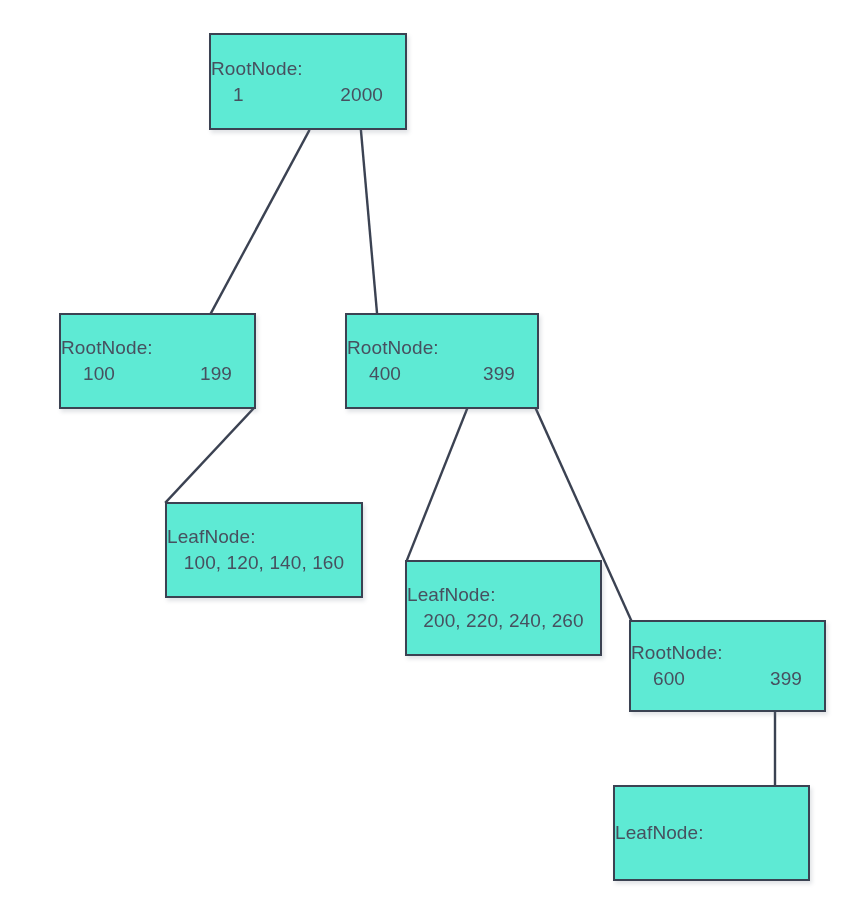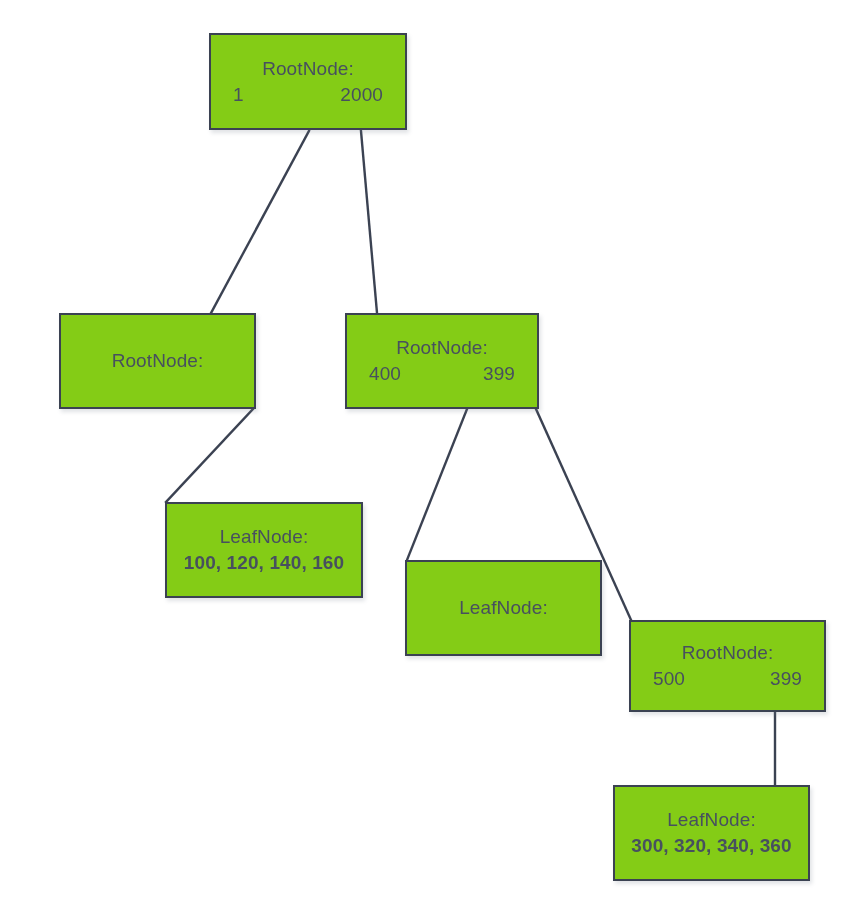--- a/index.html
+++ b/index.html
@@ -23,26 +23,25 @@
   #edge-layer {
     position: absolute;
     left: 0;
     top: 0;
     width: 842px;
     height: 910px;
   }
   .node {
     position: absolute;
     box-sizing: border-box;
-    background: #84cc16;
+    background: #5eead4;
     border: 2px solid #3b4252;
     box-shadow: 2px 3px 4px rgba(120,128,140,0.22);
     display: flex;
     flex-direction: column;
-    align-items: center;
     justify-content: center;
     z-index: 2;
   }
   .node-title {
     font-size: 19px;
     color: #47505f;
     line-height: 1.35;
     letter-spacing: 0.1px;
     white-space: nowrap;
   }
@@ -57,21 +56,20 @@
   }
   .node-values.range {
     width: 100%;
     padding: 0 22px;
     box-sizing: border-box;
     justify-content: space-between;
   }
   .node-values.list {
     width: 100%;
     justify-content: center;
-    font-weight: bold;
   }
 </style>
 </head>
 <body>
 
 <div id="diagram-canvas">
 
   <svg id="edge-layer" width="842" height="910" viewBox="0 0 842 910" xmlns="http://www.w3.org/2000/svg">
       <line x1="309" y1="131" x2="211" y2="313" stroke="#3b4252" stroke-width="2.4" stroke-linecap="square"></line>
       <line x1="361" y1="131" x2="377" y2="313" stroke="#3b4252" stroke-width="2.4" stroke-linecap="square"></line>
@@ -84,45 +82,49 @@
   <div id="node-layer">
       <div class="node" style="left: 209px; top: 33px; width: 198px; height: 97px;">
         <div class="node-title">RootNode:</div>
         <div class="node-values range">
           <span>1</span>
           <span>2000</span>
         </div>
       </div>
       <div class="node" style="left: 59px; top: 313px; width: 197px; height: 96px;">
         <div class="node-title">RootNode:</div>
+        <div class="node-values range">
+          <span>100</span>
+          <span>199</span>
+        </div>
       </div>
       <div class="node" style="left: 345px; top: 313px; width: 194px; height: 96px;">
         <div class="node-title">RootNode:</div>
         <div class="node-values range">
           <span>400</span>
           <span>399</span>
         </div>
       </div>
       <div class="node" style="left: 165px; top: 502px; width: 198px; height: 96px;">
         <div class="node-title">LeafNode:</div>
         <div class="node-values list">
           <span>100, 120, 140, 160</span>
         </div>
       </div>
       <div class="node" style="left: 405px; top: 560px; width: 197px; height: 96px;">
         <div class="node-title">LeafNode:</div>
+        <div class="node-values list">
+          <span>200, 220, 240, 260</span>
+        </div>
       </div>
       <div class="node" style="left: 629px; top: 620px; width: 197px; height: 92px;">
         <div class="node-title">RootNode:</div>
         <div class="node-values range">
-          <span>500</span>
+          <span>600</span>
           <span>399</span>
         </div>
       </div>
       <div class="node" style="left: 613px; top: 785px; width: 197px; height: 96px;">
         <div class="node-title">LeafNode:</div>
-        <div class="node-values list">
-          <span>300, 320, 340, 360</span>
-        </div>
       </div>
     </div>
 
 </div>
 
 </body></html>

